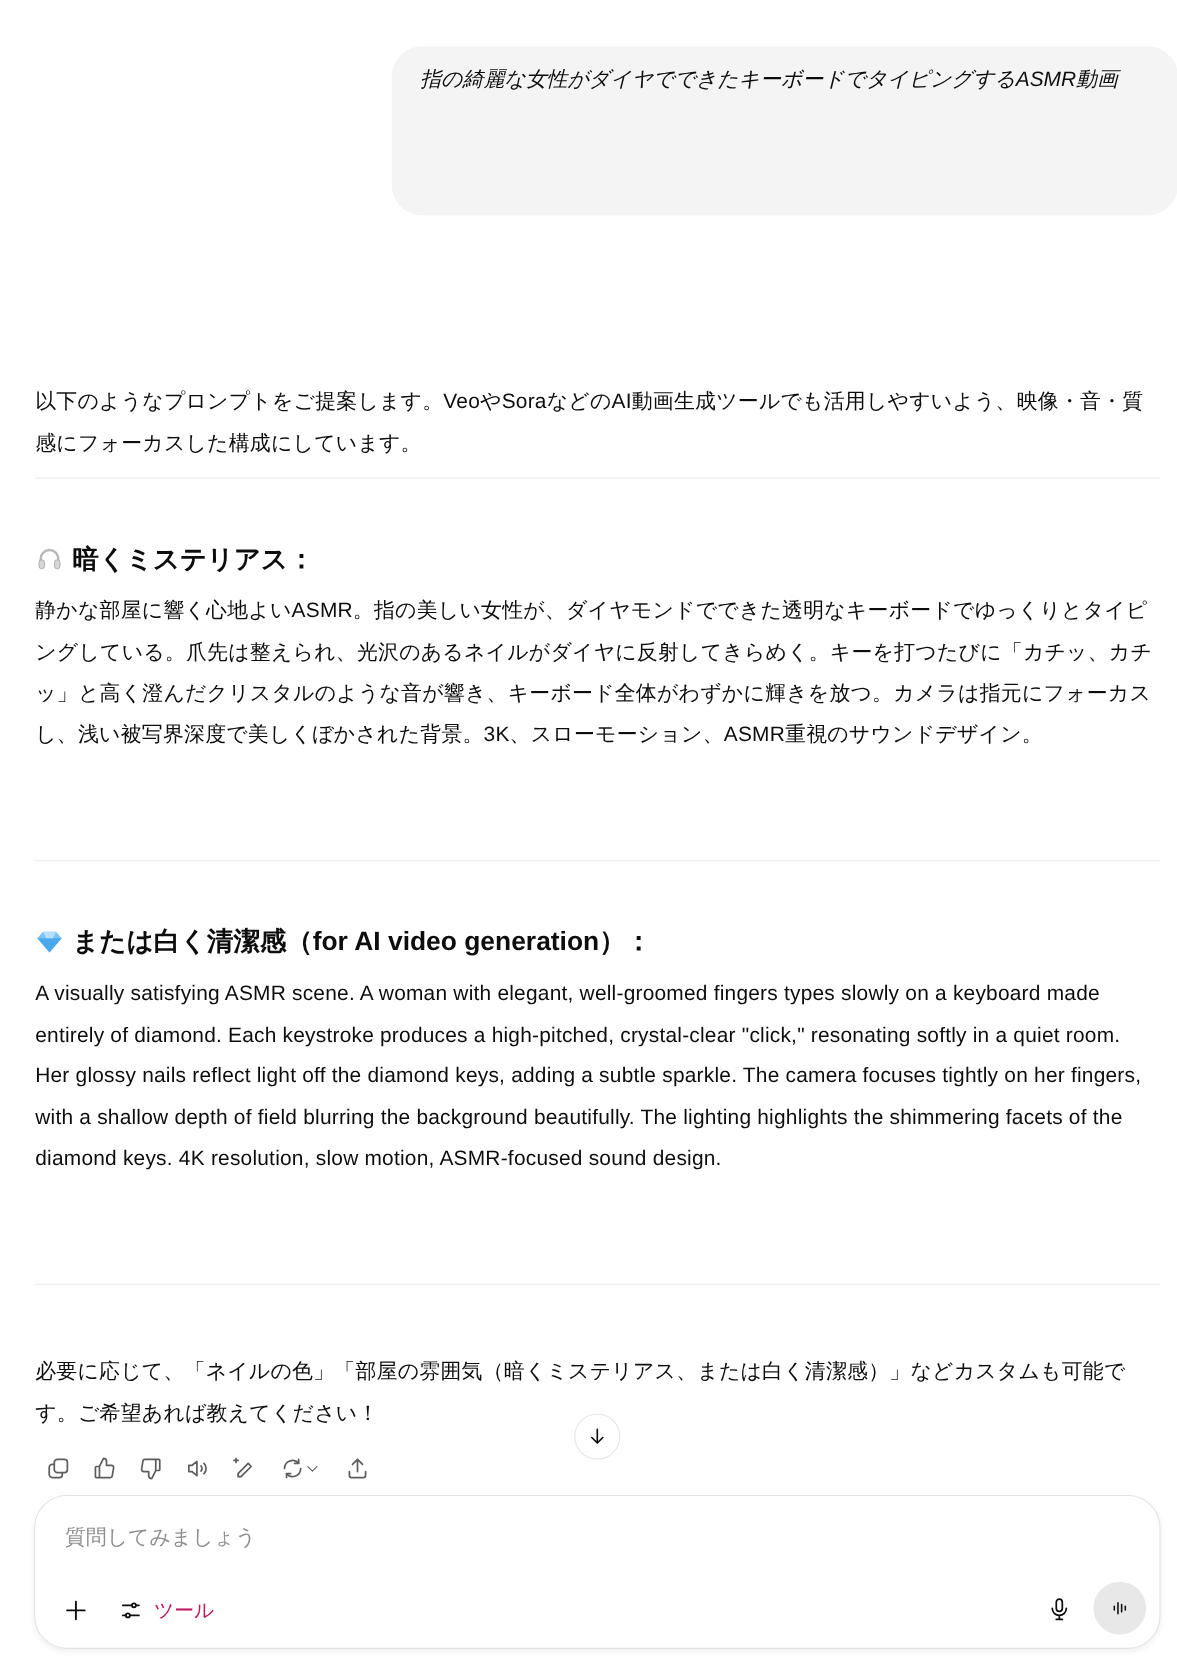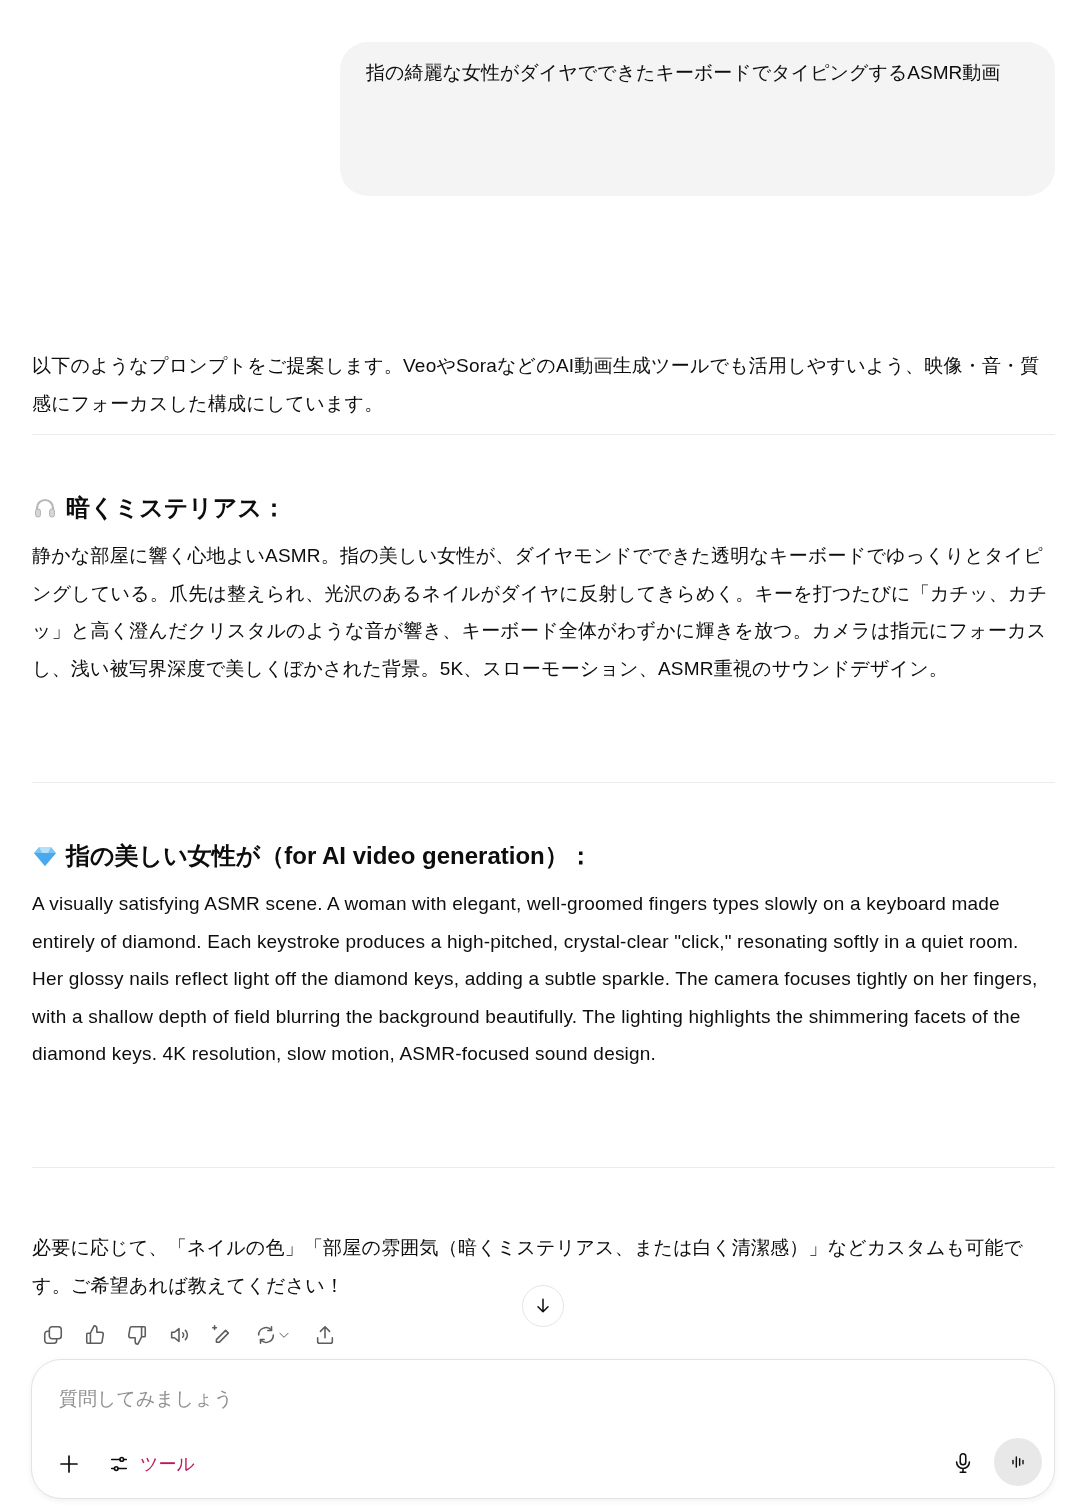--- a/index.html
+++ b/index.html
@@ -1,21 +1,21 @@
 <!DOCTYPE html>
 <html><head>
 <meta charset="utf-8">
 <style>
   * { box-sizing: border-box; margin: 0; padding: 0; }
   html, body { width: 1070px; height: 1505px; background: #ffffff; overflow: hidden; }
   body { font-family: "Liberation Sans", "DejaVu Sans", sans-serif; color: #0d0d0d; position: relative; }
   .user-bubble {
-    position: absolute; left: 340px; top: 42px; width: 715px; height: 154px;
+    position: absolute; left: 356px; top: 42px; width: 715px; height: 154px;
     background: #f4f4f4; border-radius: 28px; padding: 15px 26px;
-    font-size: 19px; line-height: 31.5px; color: #0d0d0d;
+    font-size: 19px; line-height: 31.5px; color: #0d0d0d; font-style: italic;
   }
   .user-bubble p { white-space: pre-wrap; }
   .content { position: absolute; left: 32px; width: 1023px; }
   .para { font-size: 19px; line-height: 37.5px; color: #0d0d0d; letter-spacing: 0.2px; }
   .hr { position: absolute; left: 32px; width: 1023px; height: 1px; background: #ececec; }
   .heading { font-size: 24px; font-weight: bold; display: flex; align-items: center; gap: 8px; }
   .heading .emoji { width: 26px; height: 26px; display: inline-flex; align-items: center; justify-content: center; }
   .actions { position: absolute; left: 32px; top: 1320px; display: flex; align-items: center; gap: 0; }
   .act { width: 42px; height: 30px; display: flex; align-items: center; justify-content: center; cursor: pointer; }
   .act svg { width: 22px; height: 22px; stroke: #5d5d5d; fill: none; stroke-width: 1.7; stroke-linecap: round; stroke-linejoin: round; }
@@ -60,35 +60,35 @@
   <h3 class="heading">
     <span class="emoji">
       <svg width="24" height="24" viewBox="0 0 24 24">
           <path d="M4 14v-2a8 8 0 0 1 16 0v2" stroke="#b8b8b8" stroke-width="2.2" fill="none"></path>
           <rect x="2.5" y="13" width="5" height="8" rx="2.2" fill="#d6d6d6" stroke="#a8a8a8" stroke-width="0.8"></rect>
           <rect x="16.5" y="13" width="5" height="8" rx="2.2" fill="#d6d6d6" stroke="#a8a8a8" stroke-width="0.8"></rect>
         </svg>
     </span>
     <span>暗くミステリアス：</span>
   </h3>
-  <p class="para" style="margin-top:13px;">静かな部屋に響く心地よいASMR。指の美しい女性が、ダイヤモンドでできた透明なキーボードでゆっくりとタイピングしている。爪先は整えられ、光沢のあるネイルがダイヤに反射してきらめく。キーを打つたびに「カチッ、カチッ」と高く澄んだクリスタルのような音が響き、キーボード全体がわずかに輝きを放つ。カメラは指元にフォーカスし、浅い被写界深度で美しくぼかされた背景。5K、スローモーション、ASMR重視のサウンドデザイン。</p>
+  <p class="para" style="margin-top:13px;">静かな部屋に響く心地よいASMR。指の美しい女性が、ダイヤモンドでできた透明なキーボードでゆっくりとタイピングしている。爪先は整えられ、光沢のあるネイルがダイヤに反射してきらめく。キーを打つたびに「カチッ、カチッ」と高く澄んだクリスタルのような音が響き、キーボード全体がわずかに輝きを放つ。カメラは指元にフォーカスし、浅い被写界深度で美しくぼかされた背景。3K、スローモーション、ASMR重視のサウンドデザイン。</p>
 </div>
 
 <div class="hr" style="top:782px;"></div>
 
 <div class="content" style="top:840px;">
   <h3 class="heading">
     <span class="emoji">
       <svg width="24" height="22" viewBox="0 0 24 22">
           <path d="M6 2h12l5 6-11 13L1 8z" fill="#7cc4f5"></path>
           <path d="M1 8h22L12 21z" fill="#4aa8ec"></path>
           <path d="M6 2l3 6h6l3-6z" fill="#b5e0fb"></path>
         </svg>
     </span>
-    <span>指の美しい女性が（for AI video generation）：</span>
+    <span>または白く清潔感（for AI video generation）：</span>
   </h3>
   <p class="para" style="margin-top:13px;">A visually satisfying ASMR scene. A woman with elegant, well-groomed fingers types slowly on a keyboard made entirely of diamond. Each keystroke produces a high-pitched, crystal-clear "click," resonating softly in a quiet room. Her glossy nails reflect light off the diamond keys, adding a subtle sparkle. The camera focuses tightly on her fingers, with a shallow depth of field blurring the background beautifully. The lighting highlights the shimmering facets of the diamond keys. 4K resolution, slow motion, ASMR-focused sound design.</p>
 </div>
 
 <div class="hr" style="top:1167px;"></div>
 
 <div class="content" style="top:1229px;">
   <p class="para">必要に応じて、「ネイルの色」「部屋の雰囲気（暗くミステリアス、または白く清潔感）」などカスタムも可能です。ご希望あれば教えてください！</p>
 </div>
 

